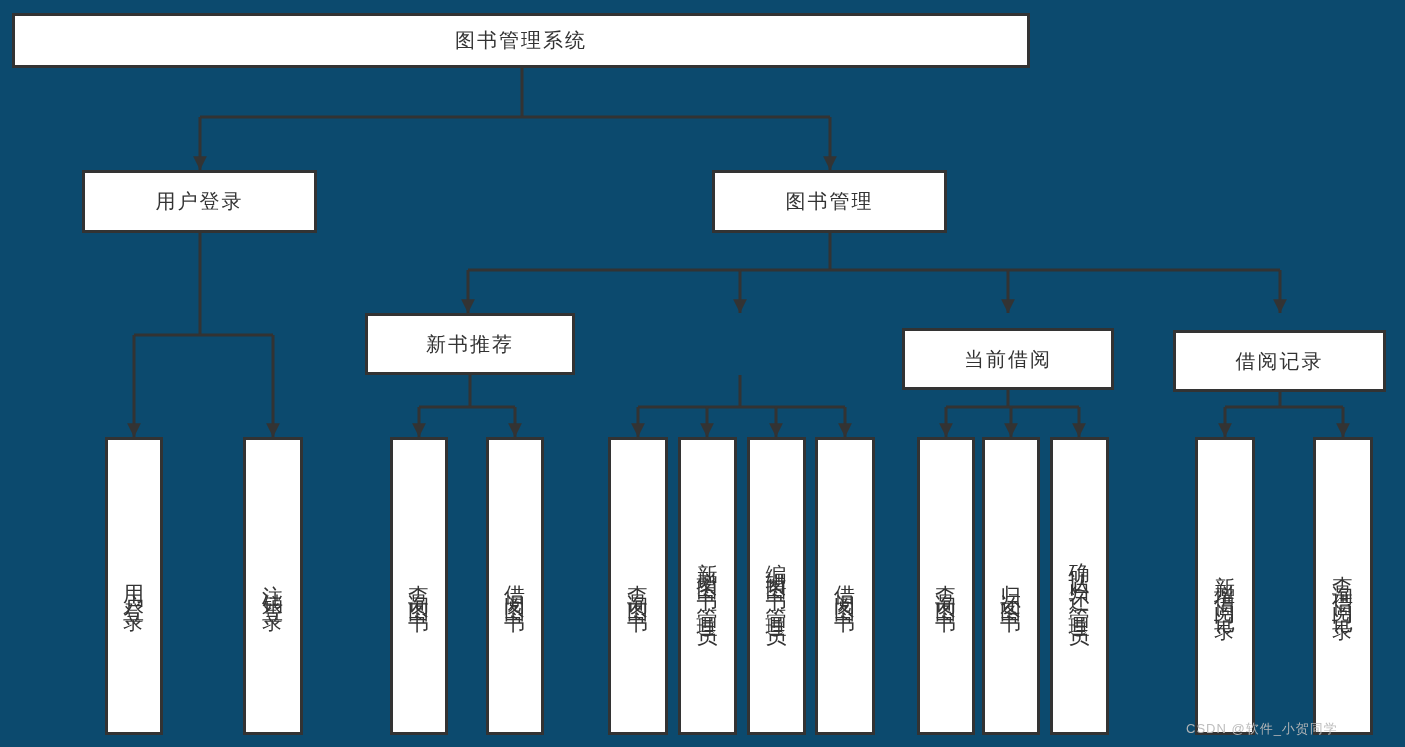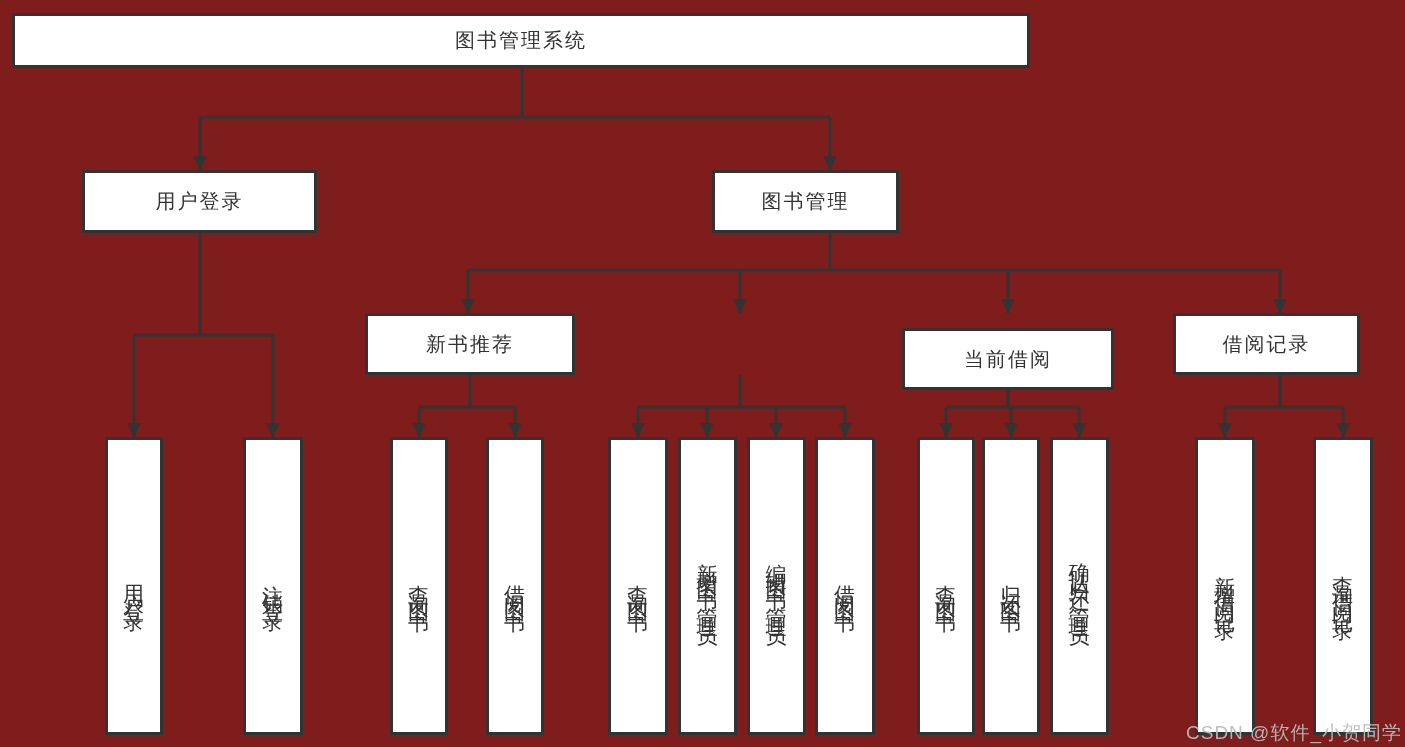--- a/index.html
+++ b/index.html
@@ -5,21 +5,21 @@
   html, body {
     margin: 0;
     padding: 0;
     background: #ffffff;
     font-family: "Liberation Sans", "DejaVu Sans", sans-serif;
   }
   .canvas {
     position: relative;
     width: 1405px;
     height: 747px;
-    background: #7f1d1d;
+    background: #0c4a6e;
     overflow: hidden;
     text-decoration: underline;
   }
   .connectors {
     position: absolute;
     left: 0; top: 0;
     width: 1405px;
     height: 747px;
     z-index: 1;
   }
@@ -45,21 +45,21 @@
     writing-mode: vertical-rl;
     text-orientation: mixed;
     letter-spacing: 9px;
     line-height: 1;
     white-space: nowrap;
   }
   .watermark {
     position: absolute;
     left: 1186px;
     top: 720px;
-    font-size: 19px;
+    font-size: 13px;
     color: rgba(185, 185, 185, 0.95);
     letter-spacing: 1px;
     z-index: 5;
     white-space: nowrap;
   }
 </style>
 </head>
 <body>
 
 <div class="canvas">
@@ -114,31 +114,31 @@
     </g>
   </svg>
 
   <div class="box hbox" style="left:12px; top:13px; width:1018px; height:55px;">
     <span>图书管理系统</span>
   </div>
 
   <div class="box hbox" style="left:82px; top:170px; width:235px; height:63px;">
     <span>用户登录</span>
   </div>
-  <div class="box hbox" style="left:712px; top:170px; width:187px; height:63px;">
+  <div class="box hbox" style="left:712px; top:170px; width:235px; height:63px;">
     <span>图书管理</span>
   </div>
 
   <div class="box hbox" style="left:365px; top:313px; width:210px; height:62px;">
     <span>新书推荐</span>
   </div>
   <div class="box hbox" style="left:902px; top:313px; width:212px; height:62px;margin-top:15px;">
     <span>当前借阅</span>
   </div>
-  <div class="box hbox" style="left:1173px; top:313px; width:187px; height:62px;">
+  <div class="box hbox" style="left:1173px; top:330px; width:213px; height:62px;">
     <span>借阅记录</span>
   </div>
 
   <div class="box vbox" style="left:105px; top:437px; width:58px; height:298px;">
     <span class="vtext">用户登录</span>
   </div>
   <div class="box vbox" style="left:243px; top:437px; width:60px; height:298px;">
     <span class="vtext">注销登录</span>
   </div>
   <div class="box vbox" style="left:390px; top:437px; width:58px; height:298px;">

